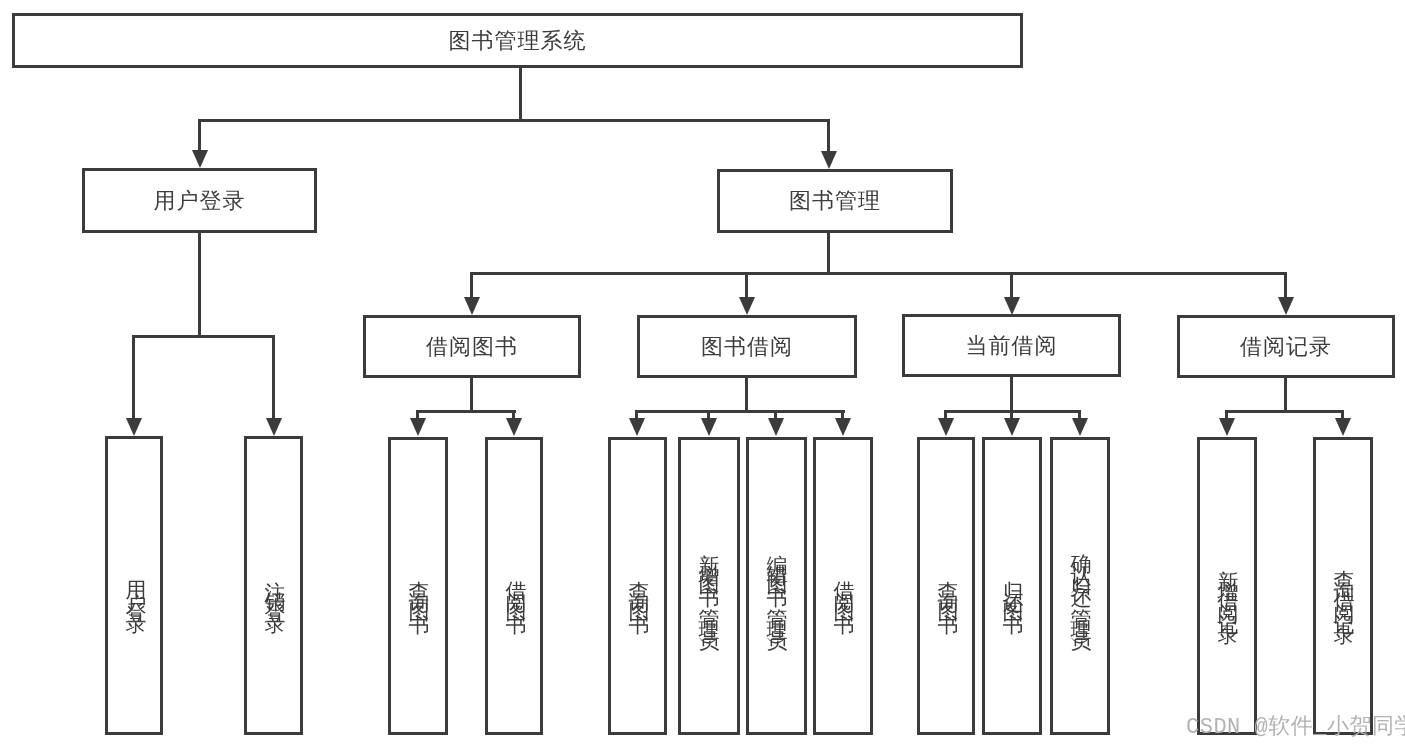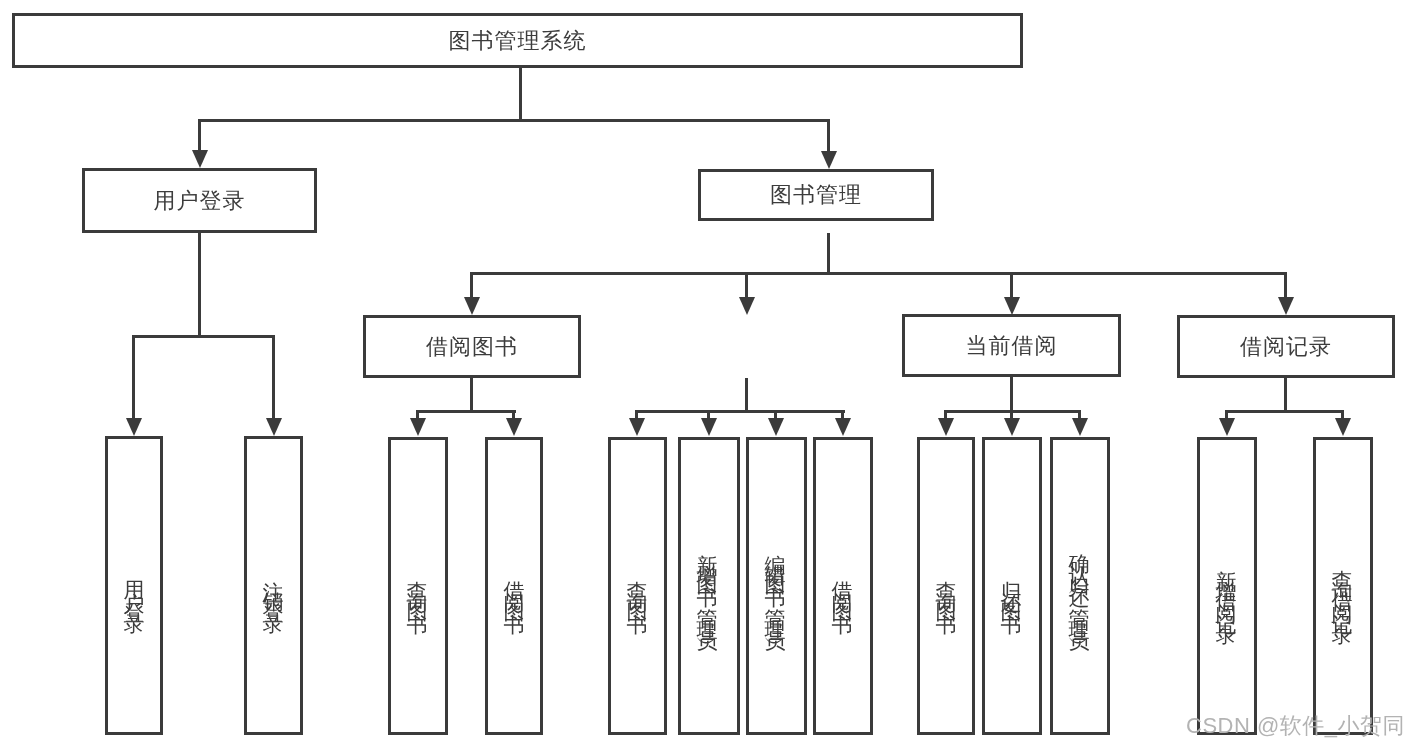--- a/index.html
+++ b/index.html
@@ -1,18 +1,18 @@
 <!DOCTYPE html>
 <html><head>
 <meta charset="utf-8">
 <style>
   html,body{margin:0;padding:0;background:#ffffff;}
   .canvas{
     position:relative;width:1405px;height:747px;background:#ffffff;
-    font-family:Liberation Sans, sans-serif;overflow:hidden;
+    font-family:Liberation Mono, monospace;overflow:hidden;
   }
   .node{
     position:absolute;box-sizing:border-box;border:3px solid #3b3b3b;
     background:#ffffff;color:#3c3c3c;z-index:2;
   }
   .hnode{
     display:flex;align-items:center;justify-content:center;
     font-size:22px;font-weight:500;letter-spacing:1px;white-space:nowrap;
   }
   .vnode{
@@ -34,23 +34,24 @@
   }
 </style>
 </head>
 <body>
 
 <div class="canvas">
 
   <div class="node hnode" style="left:12px;top:13px;width:1011px;height:55px">图书管理系统</div>
 
   <div class="node hnode" style="left:82px;top:168px;width:235px;height:65px">用户登录</div>
-  <div class="node hnode" style="left:698px;top:169px;width:236px;height:52px">图书管理</div>
+  <div class="node hnode" style="left:717px;top:169px;width:236px;height:64px">图书管理</div>
 
   <div class="node hnode" style="left:363px;top:315px;width:218px;height:63px">借阅图书</div>
+  <div class="node hnode" style="left:637px;top:315px;width:220px;height:63px">图书借阅</div>
   <div class="node hnode" style="left:902px;top:314px;width:219px;height:63px">当前借阅</div>
   <div class="node hnode" style="left:1177px;top:315px;width:218px;height:63px">借阅记录</div>
 
   <div class="node vnode" style="left:105px;top:436px;width:58px;height:299px">用户登录</div>
   <div class="node vnode" style="left:244px;top:436px;width:59px;height:299px">注销登录</div>
 
   <div class="node vnode" style="left:388px;top:437px;width:60px;height:298px">查询图书</div>
   <div class="node vnode" style="left:485px;top:437px;width:58px;height:298px">借阅图书</div>
 
   <div class="node vnode" style="left:608px;top:437px;width:59px;height:298px">查询图书</div>

